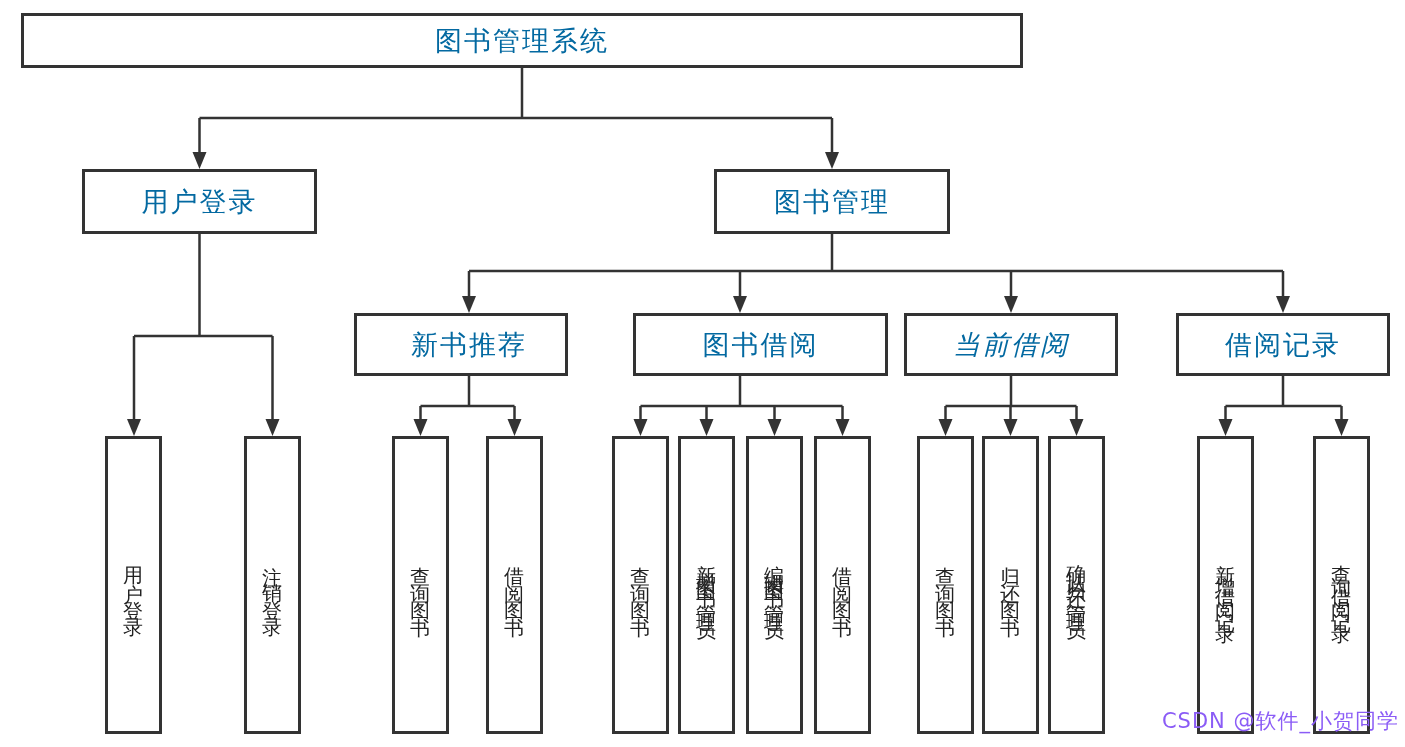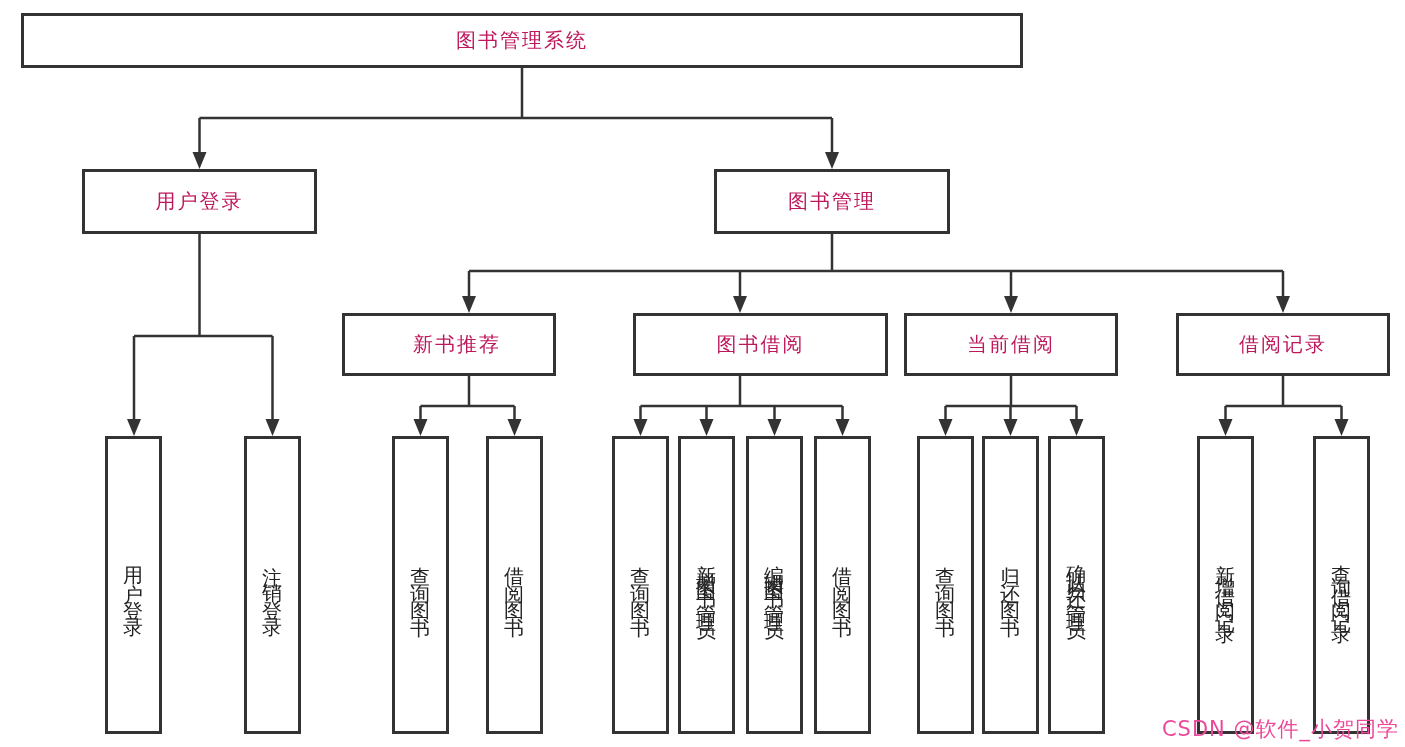--- a/index.html
+++ b/index.html
@@ -23,43 +23,43 @@
   .box {
     position: absolute;
     box-sizing: border-box;
     border: 3px solid #333333;
     background: #ffffff;
     display: flex;
     align-items: center;
     justify-content: center;
   }
   .hlabel {
-    font-size: 20px;
-    color: #be185d;
+    font-size: 27px;
+    color: #0369a1;
     letter-spacing: 2px;
     white-space: nowrap;
   }
   .vlabel {
     writing-mode: vertical-rl;
     -webkit-text-orientation: mixed;
     text-orientation: mixed;
     font-size: 20px;
     color: #222222;
     line-height: 1;
     white-space: nowrap;
   }
   .ls-lg { letter-spacing: 17px; }
   .ls-md { letter-spacing: 12px; }
   .ls-sm { letter-spacing: 8px; }
   .watermark {
     position: absolute;
     right: 6px;
-    bottom: 4px;
+    bottom: 12px;
     font-size: 21px;
-    color: #ec4899;
+    color: #8b5cf6;
     letter-spacing: 1px;
     white-space: nowrap;
   }
 </style>
 </head>
 <body>
 
 <div class="canvas">
 
   <svg class="connectors" width="1405" height="747" viewBox="0 0 1405 747">
@@ -115,27 +115,27 @@
     <span class="hlabel">图书管理系统</span>
   </div>
 
   <div class="box" style="left:82px; top:169px; width:235px; height:65px;">
     <span class="hlabel">用户登录</span>
   </div>
   <div class="box" style="left:714px; top:169px; width:236px; height:65px;align-items:center;">
     <span class="hlabel">图书管理</span>
   </div>
 
-  <div class="box" style="left:342px; top:313px; width:214px; height:63px;padding-left:16px;">
+  <div class="box" style="left:354px; top:313px; width:214px; height:63px;padding-left:16px;">
     <span class="hlabel">新书推荐</span>
   </div>
   <div class="box" style="left:633px; top:313px; width:255px; height:63px;">
     <span class="hlabel">图书借阅</span>
   </div>
-  <div class="box" style="left:904px; top:313px; width:214px; height:63px;">
+  <div class="box" style="left:904px; top:313px; width:214px; height:63px;font-style:italic;">
     <span class="hlabel">当前借阅</span>
   </div>
   <div class="box" style="left:1176px; top:313px; width:214px; height:63px;font-family:Liberation Serif, serif;">
     <span class="hlabel">借阅记录</span>
   </div>
 
   <div class="box" style="left:105px; top:436px; width:57px; height:298px;">
     <span class="vlabel ls-lg">用户登录</span>
   </div>
   <div class="box" style="left:244px; top:436px; width:57px; height:298px;">

